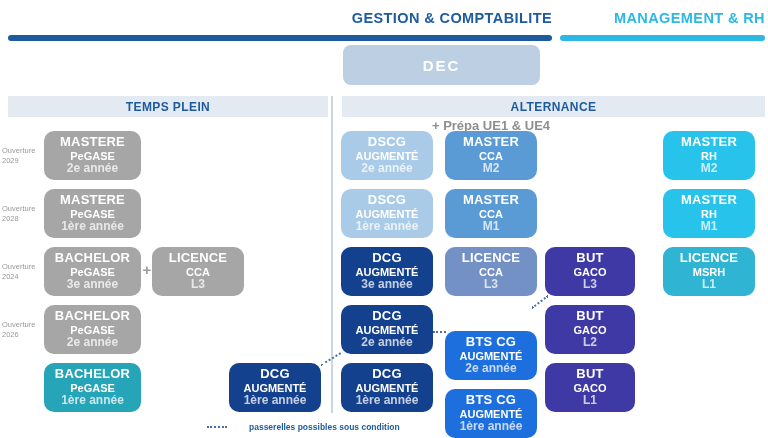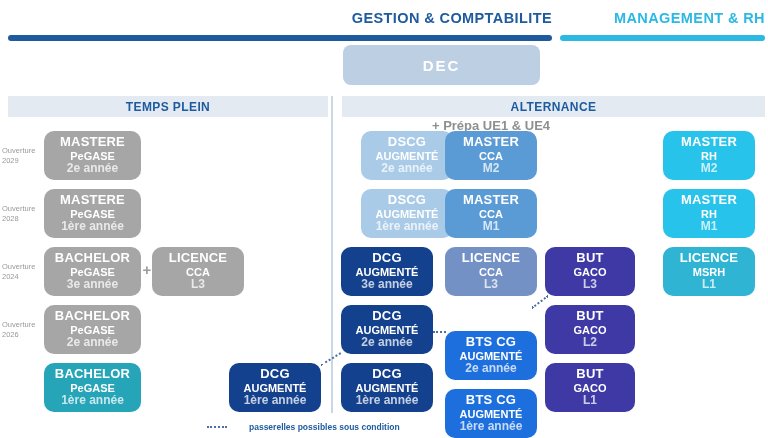--- a/index.html
+++ b/index.html
@@ -31,21 +31,21 @@
   .opening{position:absolute;left:2px;width:38px;height:49px;display:flex;flex-direction:column;
            justify-content:center;font-size:7.5px;color:#999;line-height:1.25;}
   .plus{position:absolute;left:140px;top:261px;width:14px;text-align:center;font-size:15px;
         font-weight:bold;color:#9c9c9c;}
   .pbox{position:absolute;width:92px;height:49px;border-radius:10px;color:#fff;text-align:center;
         display:flex;flex-direction:column;align-items:center;justify-content:center;line-height:1.12;}
   .pbox .l1{font-weight:bold;font-size:13px;letter-spacing:.2px;}
   .pbox .l2{font-weight:bold;font-size:11px;}
   .pbox .l3{font-weight:600;font-size:12px;color:rgba(255,255,255,.75);}
   .gray{background:var(--gray-box);} .teal{background:var(--teal-box);}
-  .lightblue{background:var(--lightblue-box);margin-left:20px;} .medblue{background:var(--medblue-box);}
+  .lightblue{background:var(--lightblue-box);} .medblue{background:var(--medblue-box);}
   .slate{background:var(--slate-box);} .navy{background:var(--navy-box);}
   .brightblue{background:var(--brightblue-box);margin-top:26px;} .indigo{background:var(--indigo-box);}
   .cyanbox{background:var(--cyan-box);} .msrh{background:var(--msrh-box);}
   .dotline{position:absolute;border-top:2px dotted var(--dot);transform-origin:left center;}
   .legend{position:absolute;left:207px;top:422px;display:flex;align-items:center;gap:22px;
           color:var(--navy-title);font-size:8.5px;font-weight:600;}
   .legend .dash{width:20px;border-top:2px dotted var(--dot);}
 </style>
 </head>
 <body>

